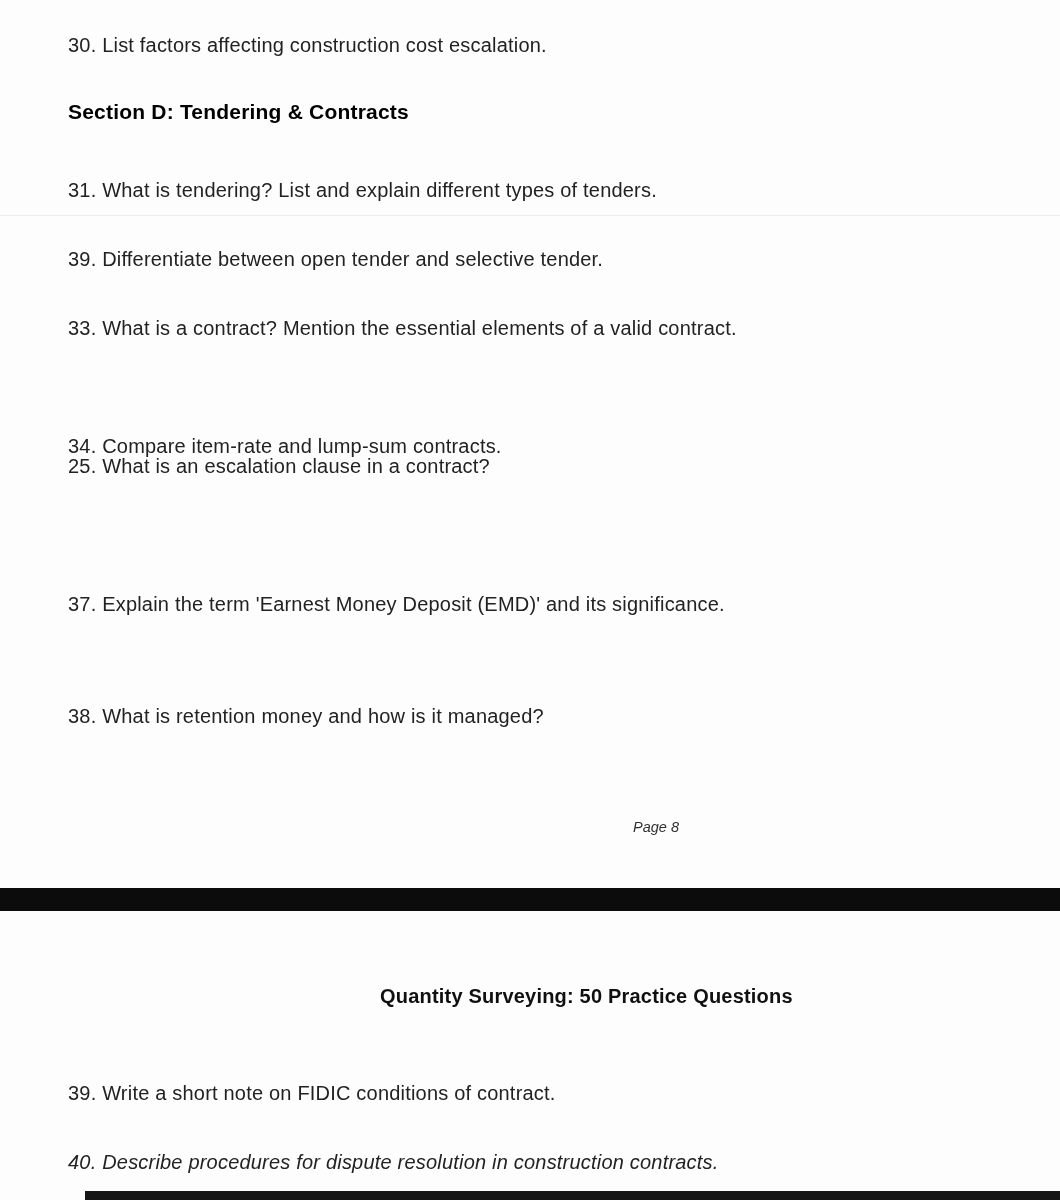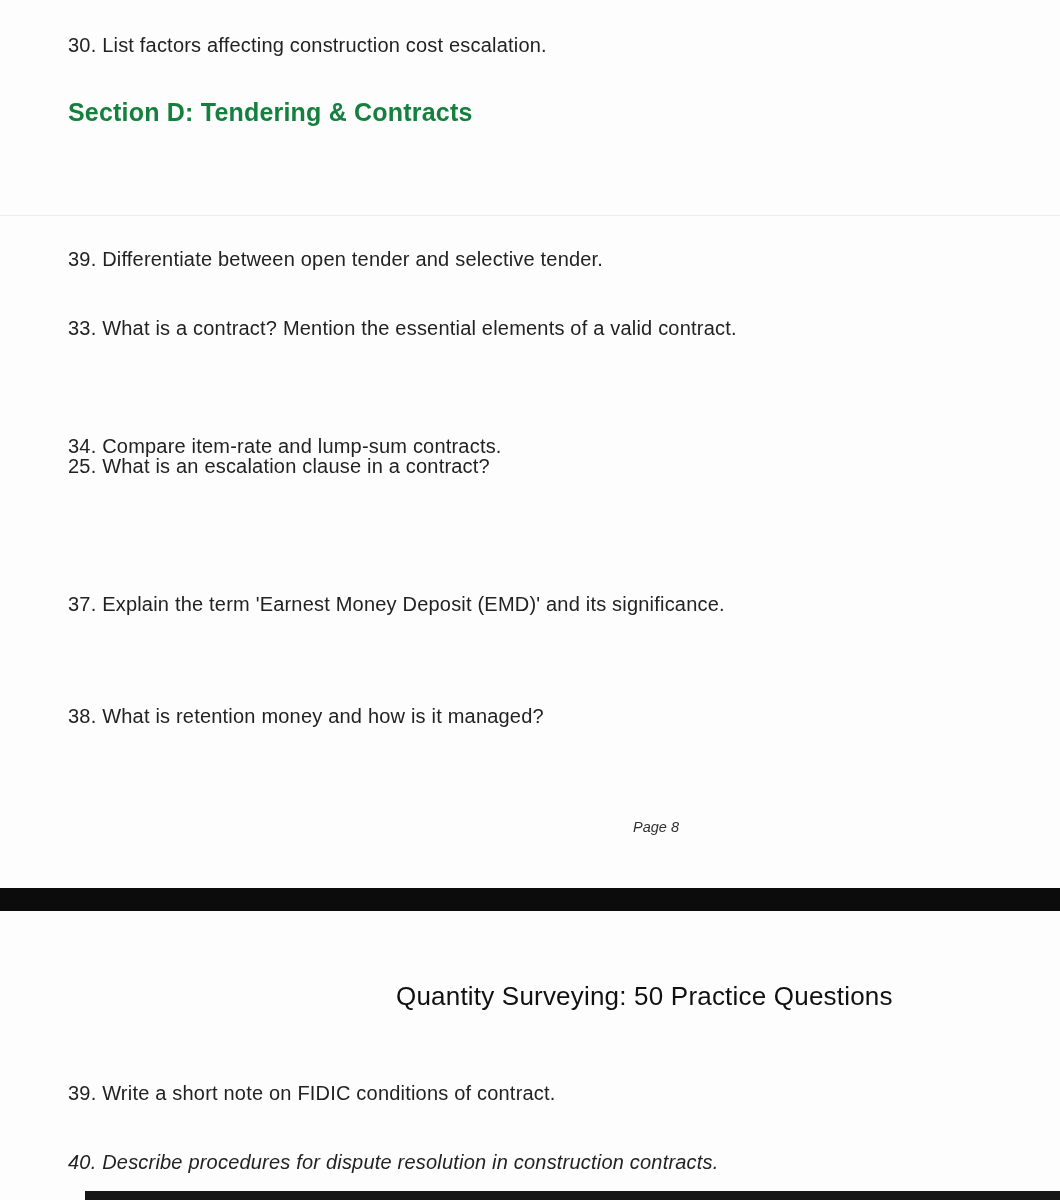--- a/index.html
+++ b/index.html
@@ -28,25 +28,25 @@
     left: 68px;
     font-size: 20px;
     line-height: 24px;
     letter-spacing: 0.2px;
     color: #222222;
     white-space: nowrap;
   }
   .heading {
     position: absolute;
     left: 68px;
-    font-size: 25px;
+    font-size: 21px;
     line-height: 26px;
     font-weight: bold;
     letter-spacing: 0.2px;
-    color: #15803d;
+    color: #000000;
     white-space: nowrap;
   }
   .pagenum {
     position: absolute;
     left: 633px;
     font-size: 14.5px;
     line-height: 17px;
     font-style: italic;
     color: #2f2f2f;
     white-space: nowrap;
@@ -62,24 +62,24 @@
   .bottom-separator {
     position: absolute;
     left: 85px;
     top: 1191px;
     width: 975px;
     height: 9px;
     background: #161616;
   }
   .title2 {
     position: absolute;
-    left: 396px;
-    font-size: 26px;
+    left: 380px;
+    font-size: 20px;
     line-height: 26px;
-    font-weight: normal;
+    font-weight: bold;
     letter-spacing: 0.2px;
     color: #101010;
     white-space: nowrap;
   }
   .faint-line {
     position: absolute;
     left: 0;
     width: 1060px;
     height: 1px;
     background: #ececec;
@@ -88,20 +88,21 @@
 </head>
 <body>
 
 <div class="sheet">
 
   <div class="page" style="top:0; height:888px;">
     <div class="q" style="top:33px;">30. List factors affecting construction cost escalation.</div>
 
     <div class="heading" style="top:99px;">Section D: Tendering &amp; Contracts</div>
 
+    <div class="q" style="top:178px;">31. What is tendering? List and explain different types of tenders.</div>
 
     <div class="faint-line" style="top:215px;"></div>
 
     <div class="q" style="top:247px;">39. Differentiate between open tender and selective tender.</div>
 
     <div class="q" style="top:316px;">33. What is a contract? Mention the essential elements of a valid contract.</div>
 
     <div class="q" style="top:386px;margin-top:48px;">34. Compare item-rate and lump-sum contracts.</div>
 
     <div class="q" style="top:454px;">25. What is an escalation clause in a contract?</div>

